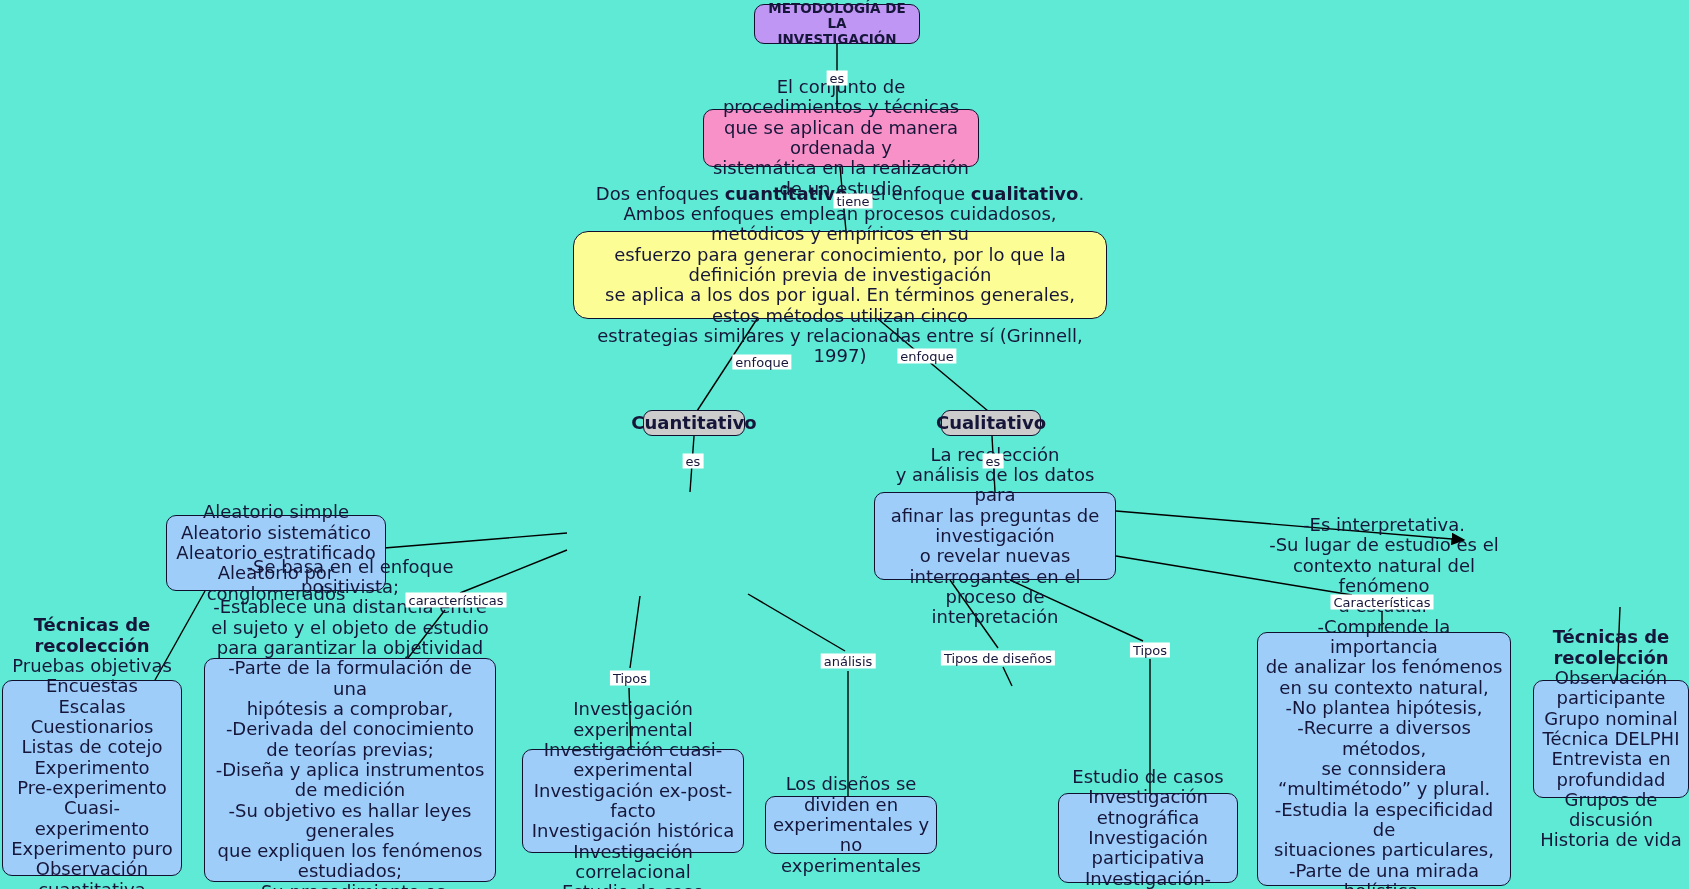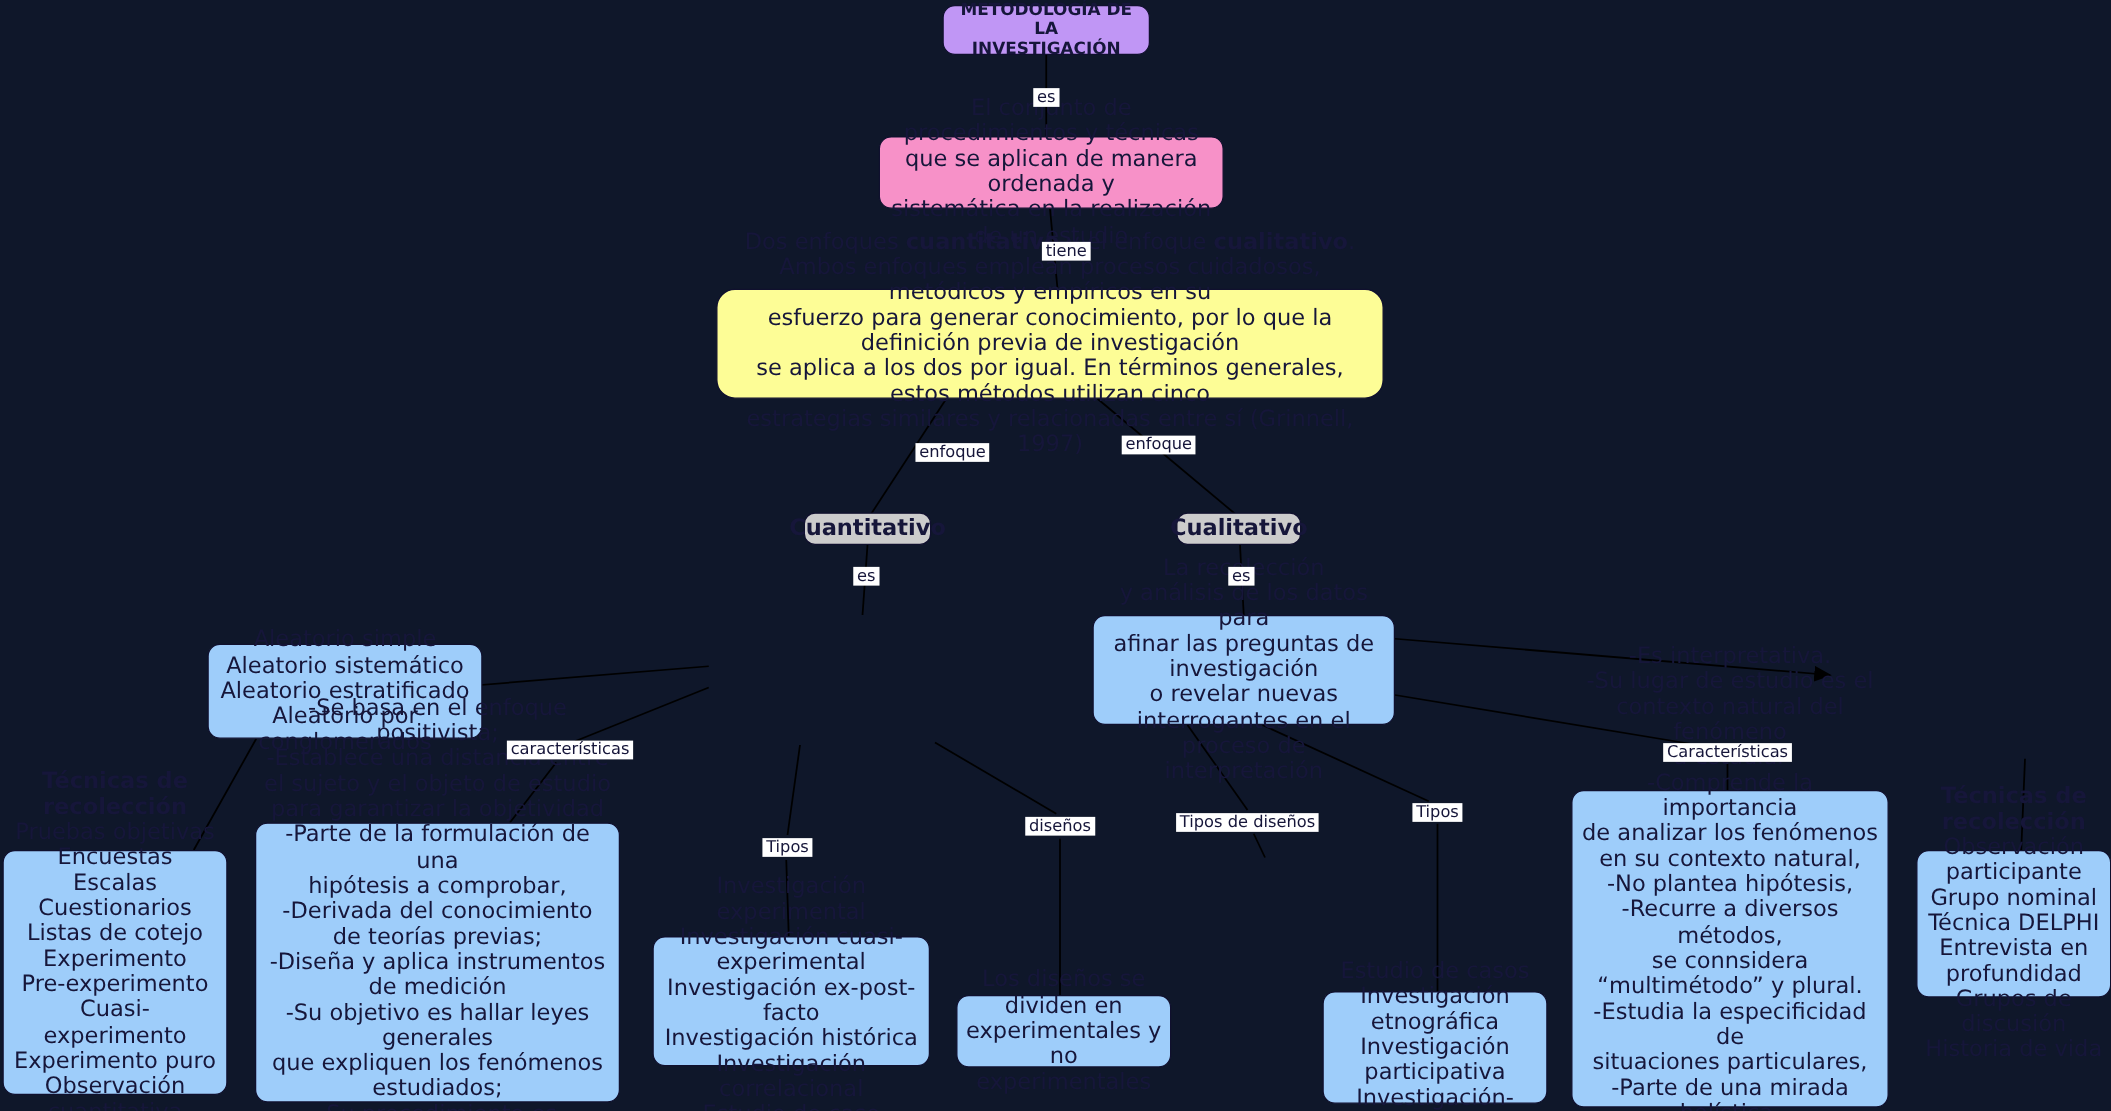--- a/index.html
+++ b/index.html
@@ -1,17 +1,17 @@
 <!DOCTYPE html>
 <html><head>
 <meta charset="utf-8">
 <style>
   html,body{margin:0;padding:0;background:#fff;}
   #canvas{
-    position:relative;width:1689px;height:889px;background:#0f172a;overflow:hidden;
+    position:relative;width:1689px;height:889px;background:#5eead4;overflow:hidden;
     font-family:"DejaVu Sans","Liberation Sans",sans-serif;color:#16163a;
   }
   svg.wires{position:absolute;left:0;top:0;width:1689px;height:889px;}
   .node{
     position:absolute;box-sizing:border-box;
     border:1.5px solid #10102e;border-radius:10px;
     background:#9ECDFA;
     font-size:18px;line-height:1.13;text-align:center;
     white-space:pre-line;padding:4px 6px;
     display:flex;flex-direction:column;justify-content:center;align-items:center;
@@ -172,18 +172,18 @@
   </div>
 
   <div class="llabel" style="left:837px;top:78px;">es</div>
   <div class="llabel" style="left:840px;top:201px;margin-left:13px;">tiene</div>
   <div class="llabel" style="left:762px;top:362px;">enfoque</div>
   <div class="llabel" style="left:927px;top:356px;">enfoque</div>
   <div class="llabel" style="left:693px;top:461px;">es</div>
   <div class="llabel" style="left:993px;top:461px;">es</div>
   <div class="llabel" style="left:456px;top:600px;">características</div>
   <div class="llabel" style="left:630px;top:678px;">Tipos</div>
-  <div class="llabel" style="left:848px;top:661px;">diseños</div>
+  <div class="llabel" style="left:848px;top:661px;">análisis</div>
   <div class="llabel" style="left:998px;top:658px;">Tipos de diseños</div>
   <div class="llabel" style="left:1150px;top:650px;">Tipos</div>
   <div class="llabel" style="left:1382px;top:602px;">Características</div>
 
 </div>
 
 </body></html>

